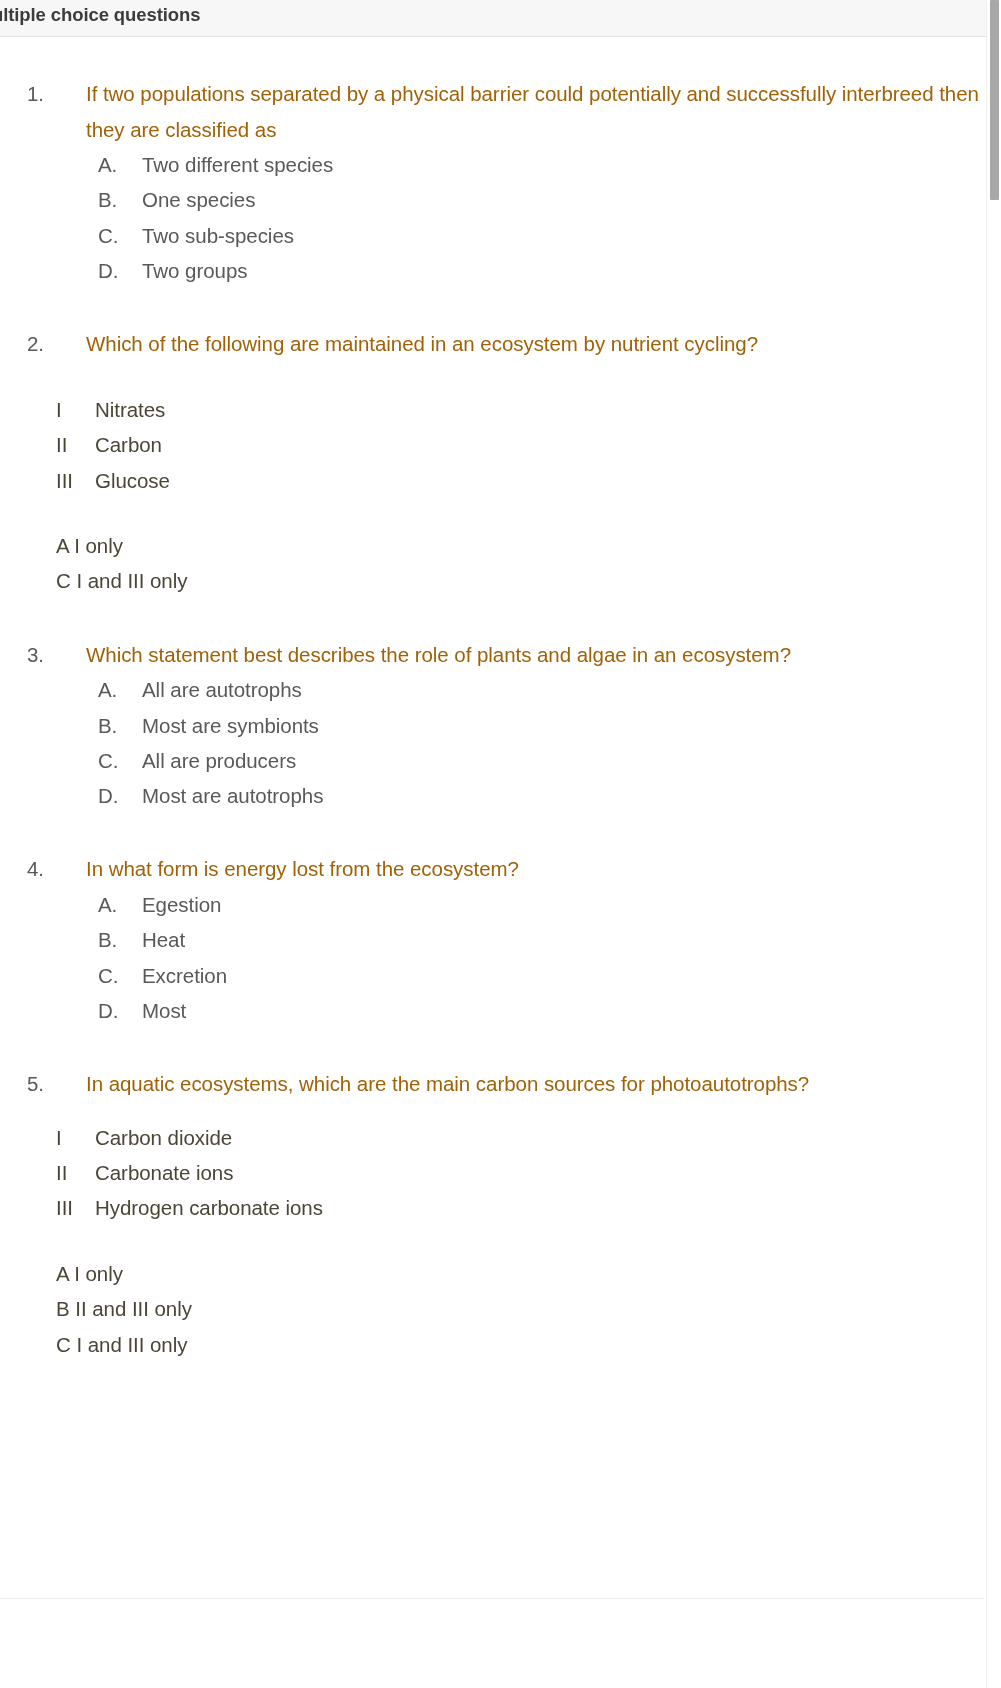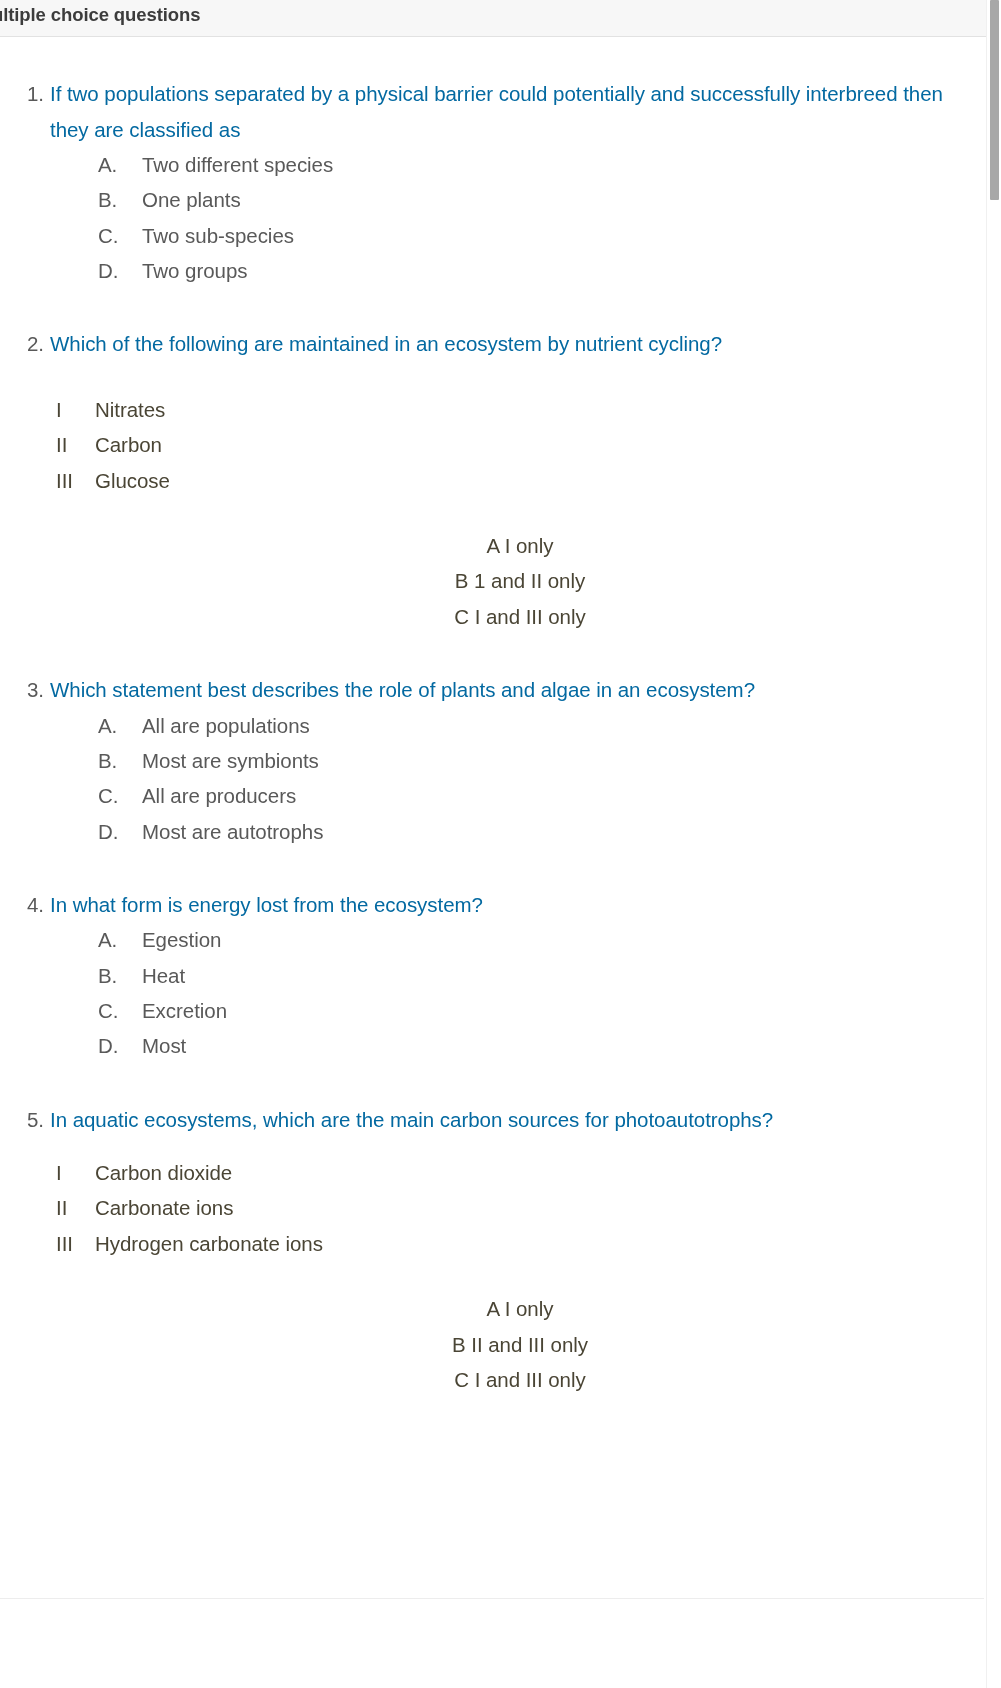--- a/index.html
+++ b/index.html
@@ -74,21 +74,22 @@
     left: 12px;
     top: 0;
     width: 32px;
     text-align: right;
     color: #595959;
     font-size: 20.5px;
     line-height: 35.5px;
   }
   .q-text {
     display: block;
-    color: #0369a1;
+    color: #a16207;
+    margin-left: 36px;
   }
 
   
   .opt-list {
     margin: 0;
     padding: 0;
     list-style: none;
   }
   .opt-row {
     position: relative;
@@ -137,21 +138,20 @@
     list-style: none;
   }
   .olive-row {
     position: relative;
     padding-left: 56px;
     color: #4a4535;
     font-size: 20.5px;
     line-height: 35.4px;
     letter-spacing: -0.05px;
     white-space: pre;
-    text-align: center;
   }
 
   .gap-sm { height: 18px; }
   .gap-md { height: 30px; }
   .gap-lg { height: 38px; }
 
   
   #bottom-divider {
     position: absolute;
     left: 0;
@@ -199,21 +199,21 @@
         <span class="q-num">1.</span>
         <span class="q-text">If two populations separated by a physical barrier could potentially and successfully interbreed then they are classified as</span>
       </div>
       <ul class="opt-list">
         <li class="opt-row">
           <span class="opt-letter">A.</span>
           <span>Two different species</span>
         </li>
         <li class="opt-row">
           <span class="opt-letter">B.</span>
-          <span>One plants</span>
+          <span>One species</span>
         </li>
         <li class="opt-row">
           <span class="opt-letter">C.</span>
           <span>Two sub-species</span>
         </li>
         <li class="opt-row">
           <span class="opt-letter">D.</span>
           <span>Two groups</span>
         </li>
       </ul>
@@ -237,36 +237,35 @@
           <span>Carbon</span>
         </li>
         <li class="roman-row">
           <span class="roman-num">III</span>
           <span>Glucose</span>
         </li>
       </ul>
       <div class="gap-md"></div>
       <ul class="olive-list">
         <li class="olive-row">A I only</li>
-        <li class="olive-row">B 1 and II only</li>
         <li class="olive-row">C I and III only</li>
       </ul>
     </div>
 
     <div class="gap-lg"></div>
 
     <div class="question-block">
       <div class="q-row">
         <span class="q-num">3.</span>
         <span class="q-text">Which statement best describes the role of plants and algae in an ecosystem?</span>
       </div>
       <ul class="opt-list">
         <li class="opt-row">
           <span class="opt-letter">A.</span>
-          <span>All are populations</span>
+          <span>All are autotrophs</span>
         </li>
         <li class="opt-row">
           <span class="opt-letter">B.</span>
           <span>Most are symbionts</span>
         </li>
         <li class="opt-row">
           <span class="opt-letter">C.</span>
           <span>All are producers</span>
         </li>
         <li class="opt-row">

